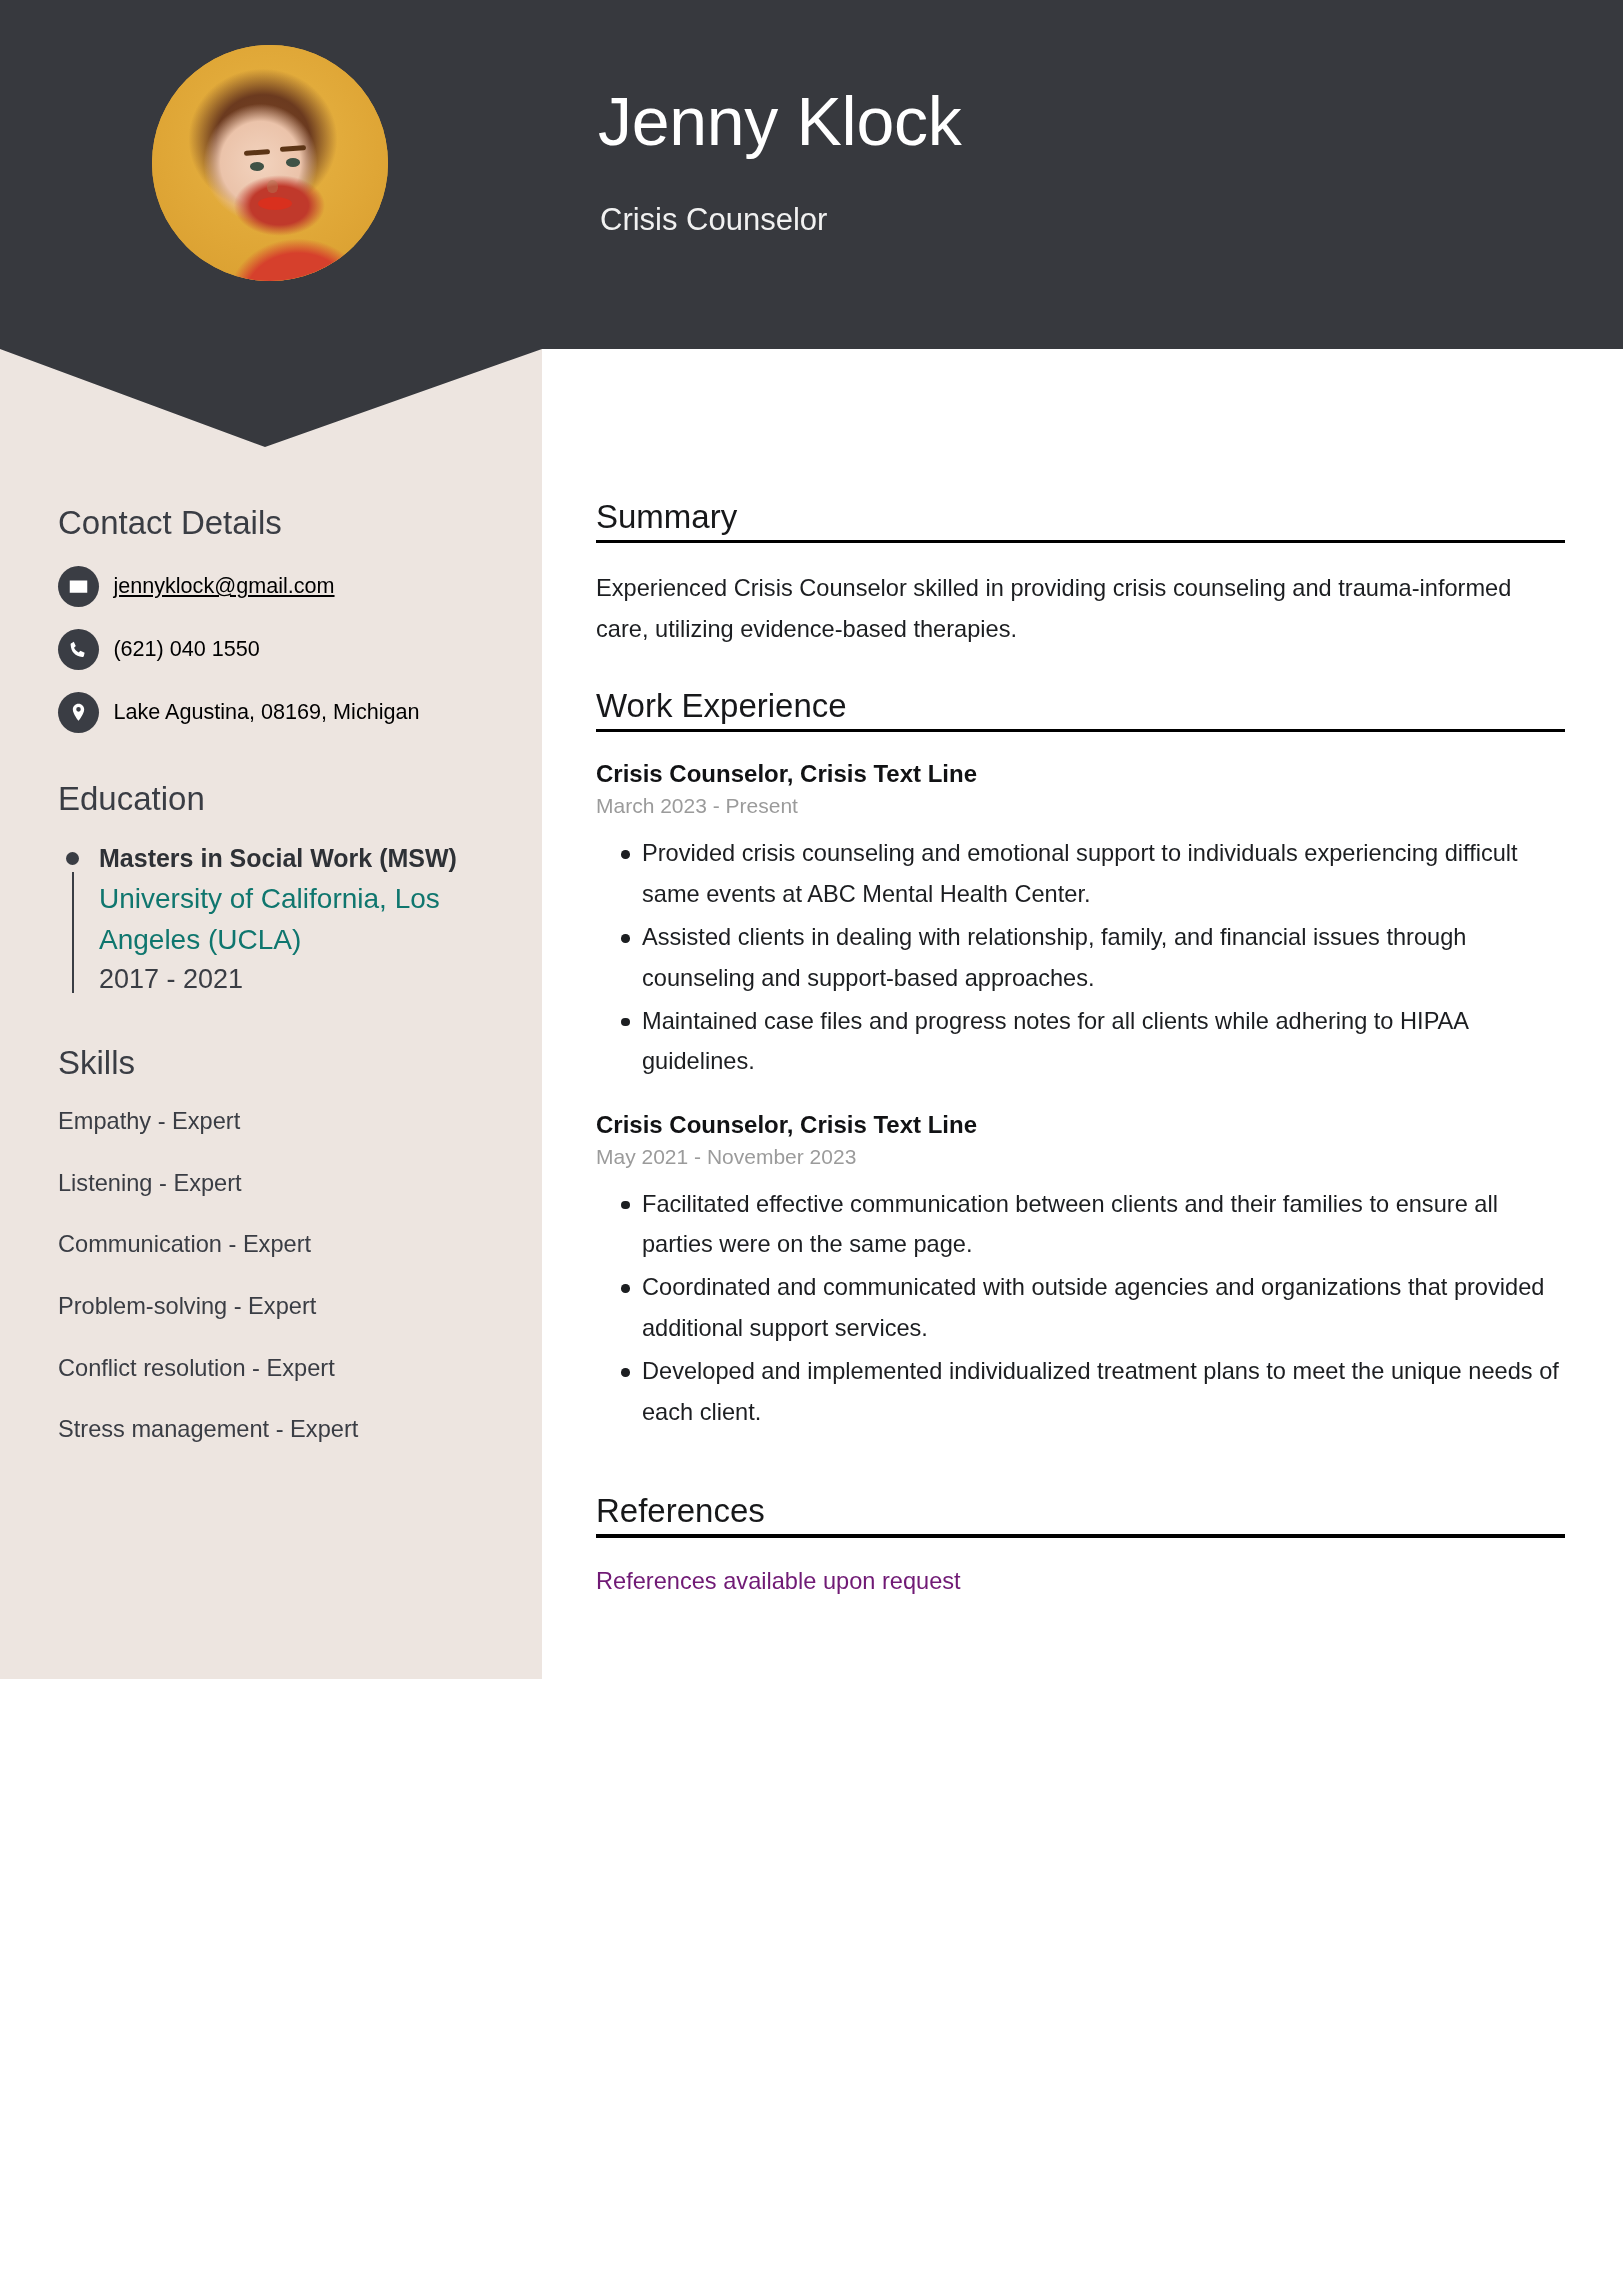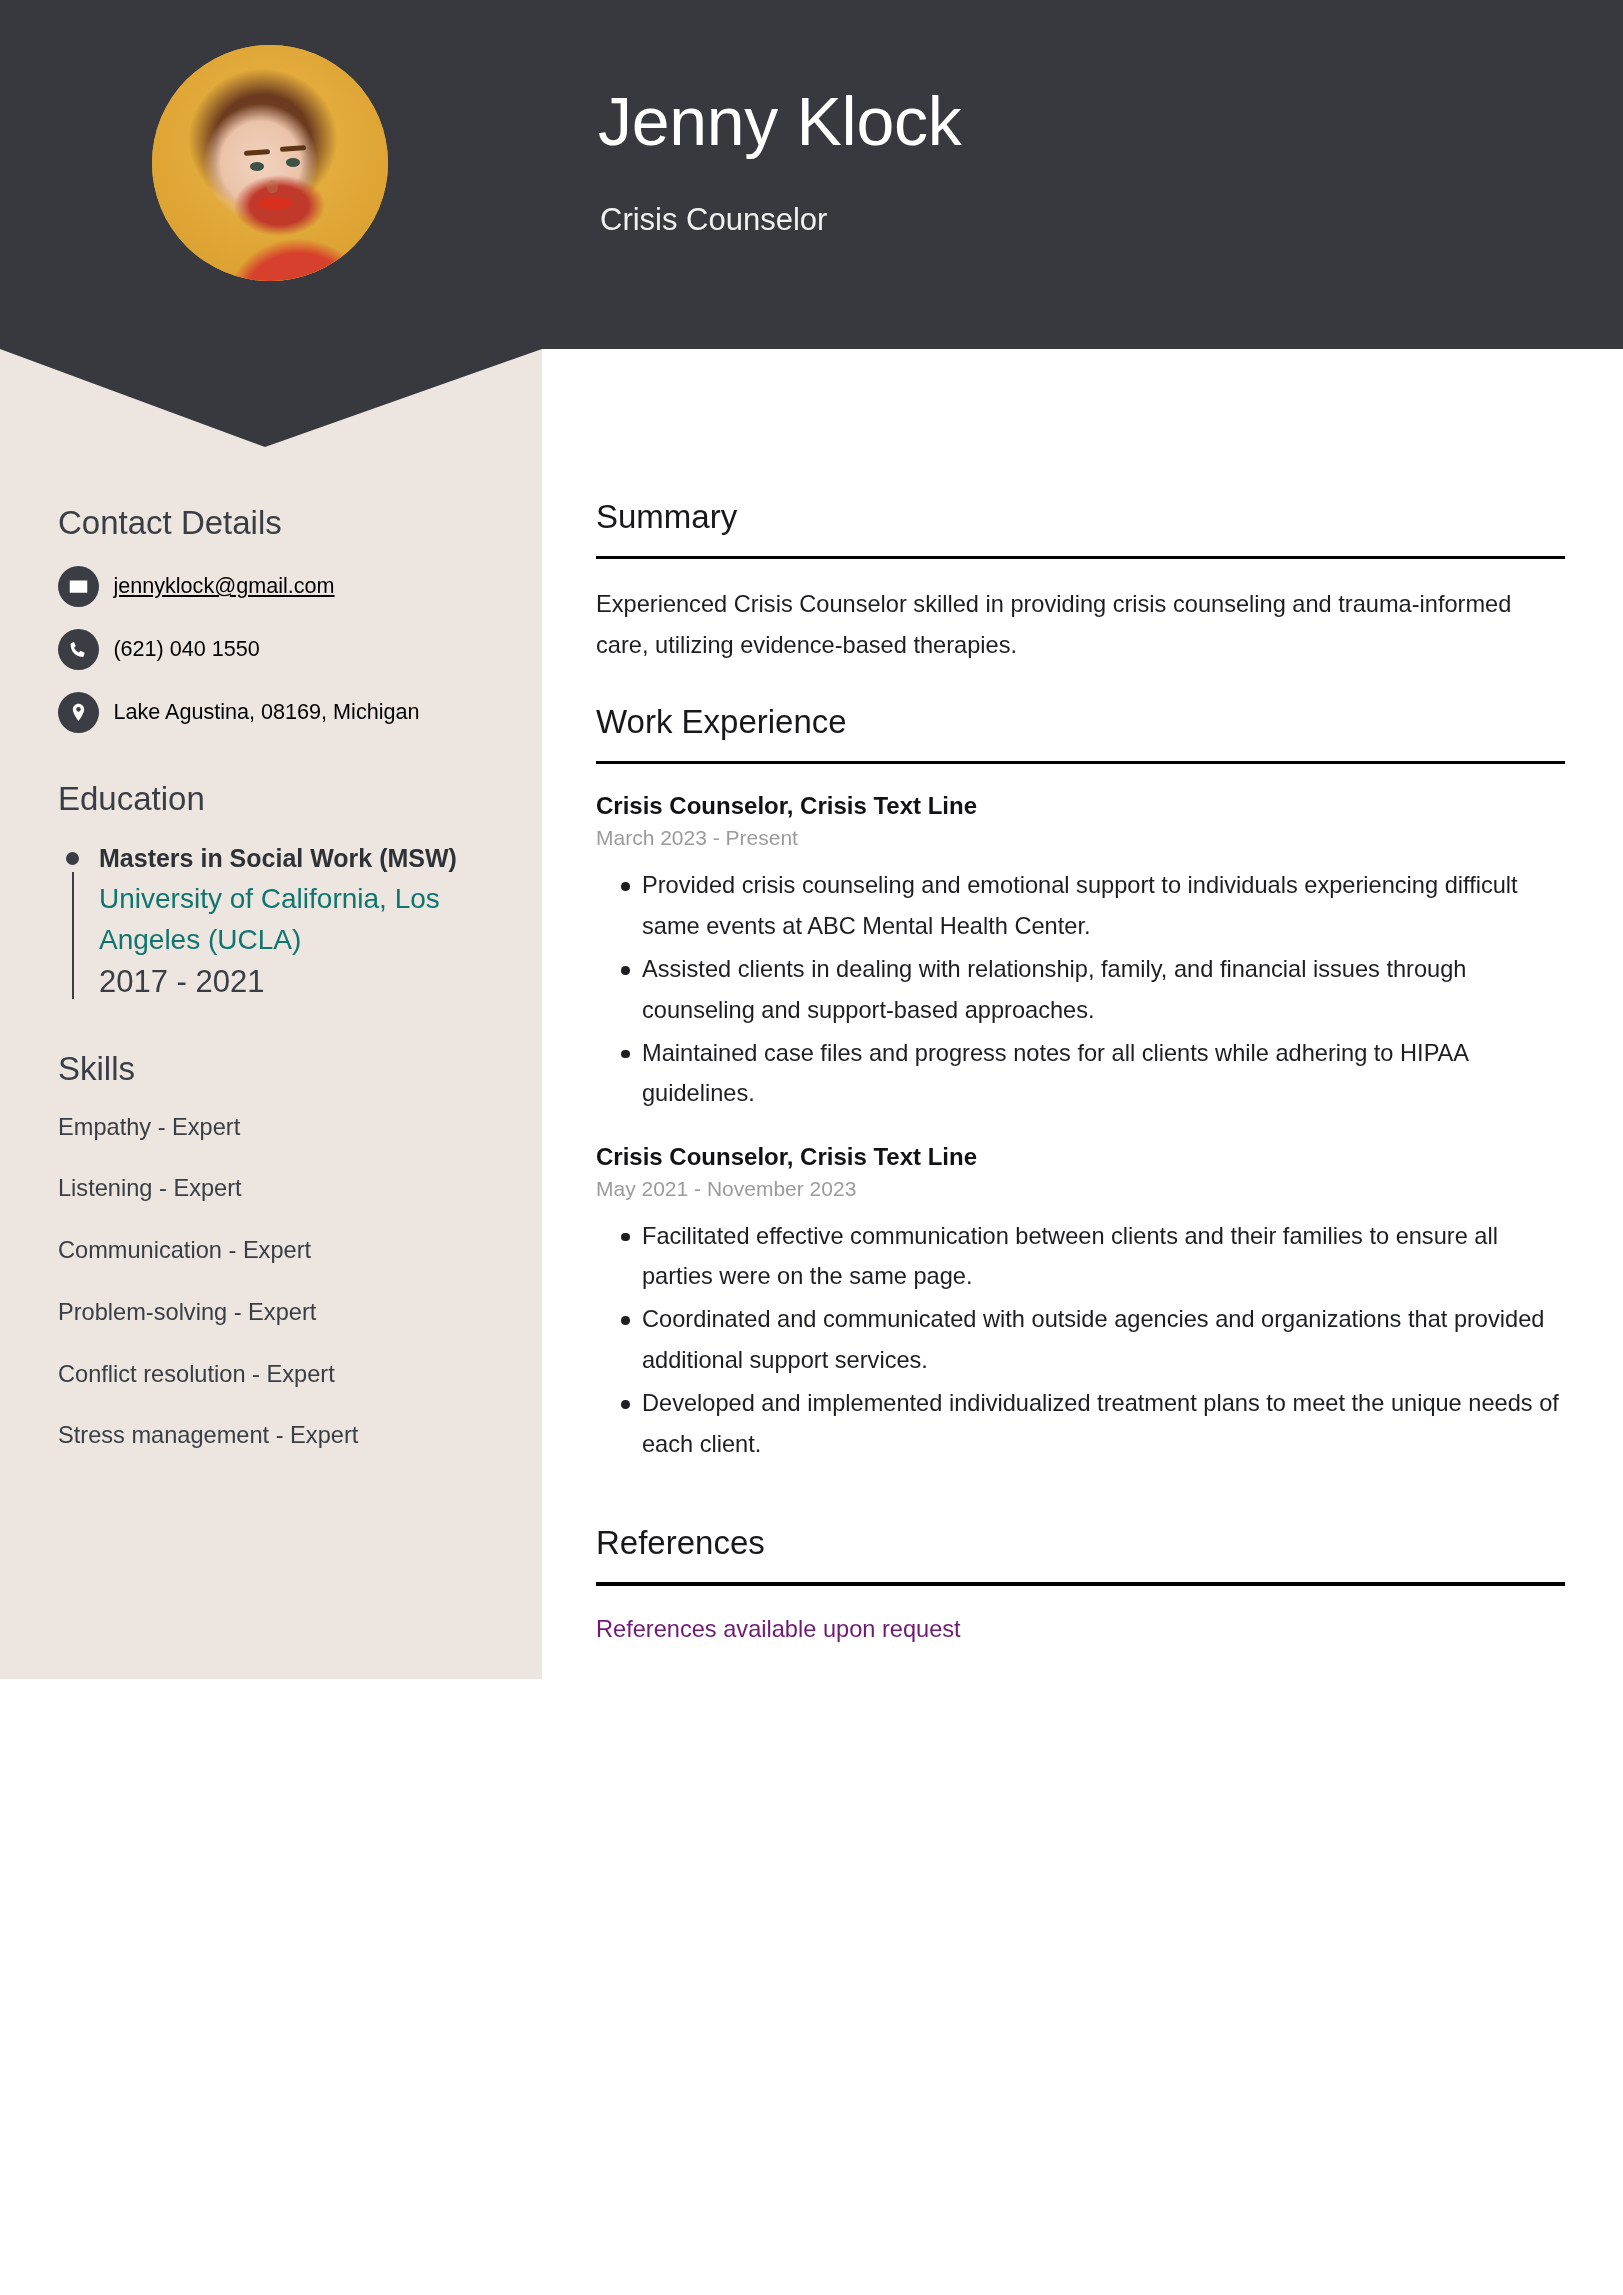--- a/index.html
+++ b/index.html
@@ -153,21 +153,21 @@
     line-height: 1.42;
     margin-bottom: 2.6px;
   }
   .edu-school {
     font-size: 28px;
     font-weight: 400;
     color: #0f766e;
     line-height: 1.45;
   }
   .edu-dates {
-    font-size: 31px;
+    font-size: 27px;
     font-weight: 400;
     color: #3A3D44;
     line-height: 1.45;
   }
 
   
   .skill-item {
     font-size: 23.6px;
     color: #3A3D44;
     line-height: 1.3;
@@ -179,21 +179,21 @@
     position: absolute;
     left: 596px; top: 498px;
     width: 969px;
   }
   .main-section { margin-bottom: 11.8px; }
   .main-heading {
     font-size: 33px;
     font-weight: 400;
     color: #17181A;
     line-height: 1.15;
-    padding-bottom: 20px;
+    padding-bottom: 4px;
   }
   .rule {
     height: 3.3px;
     background: #000000;
     margin-bottom: 25px;
   }
   .summary-text {
     font-size: 23.6px;
     color: #1C1E21;
     line-height: 1.72;

